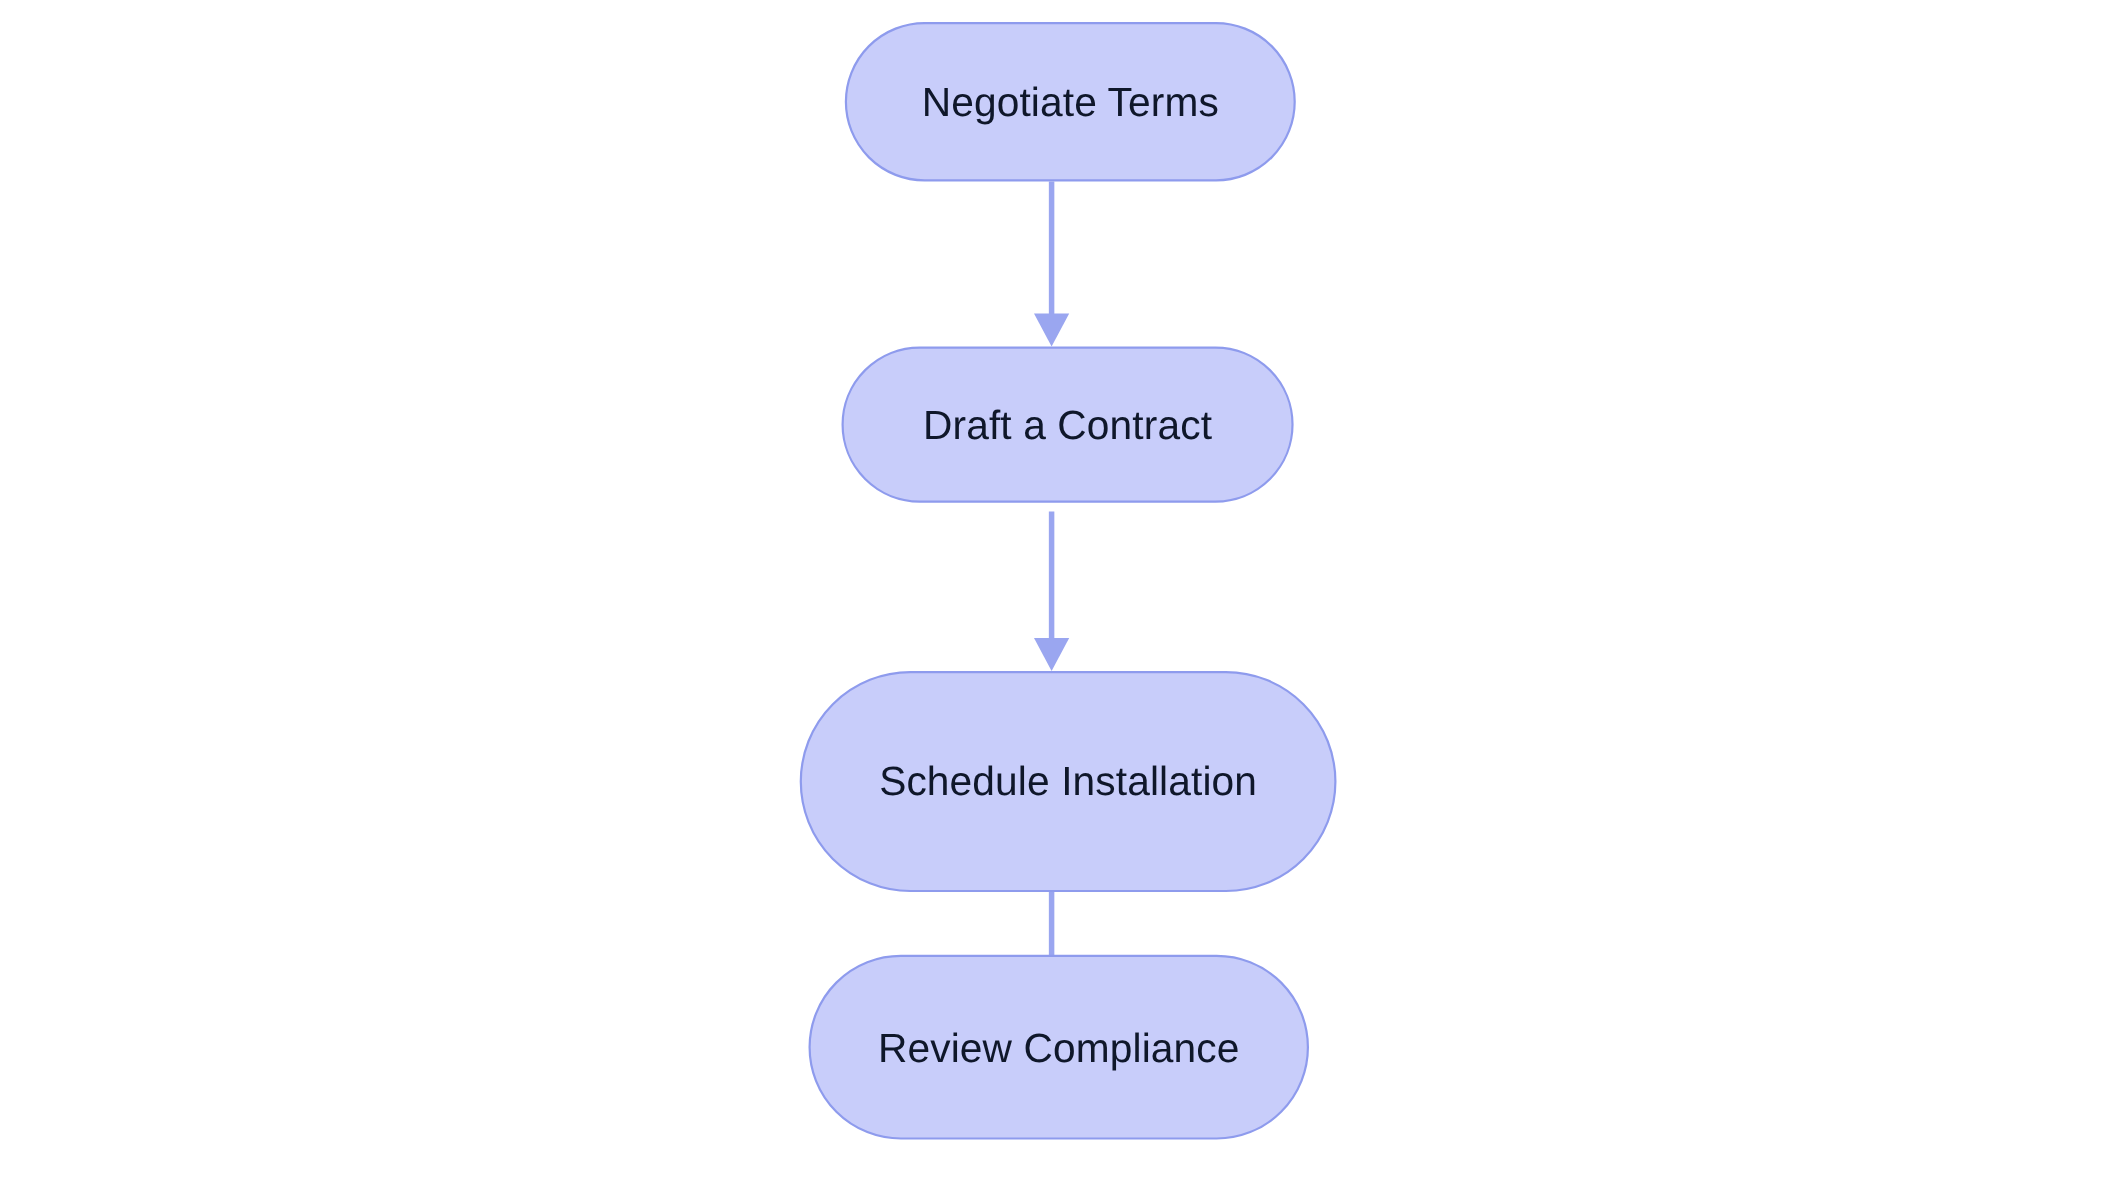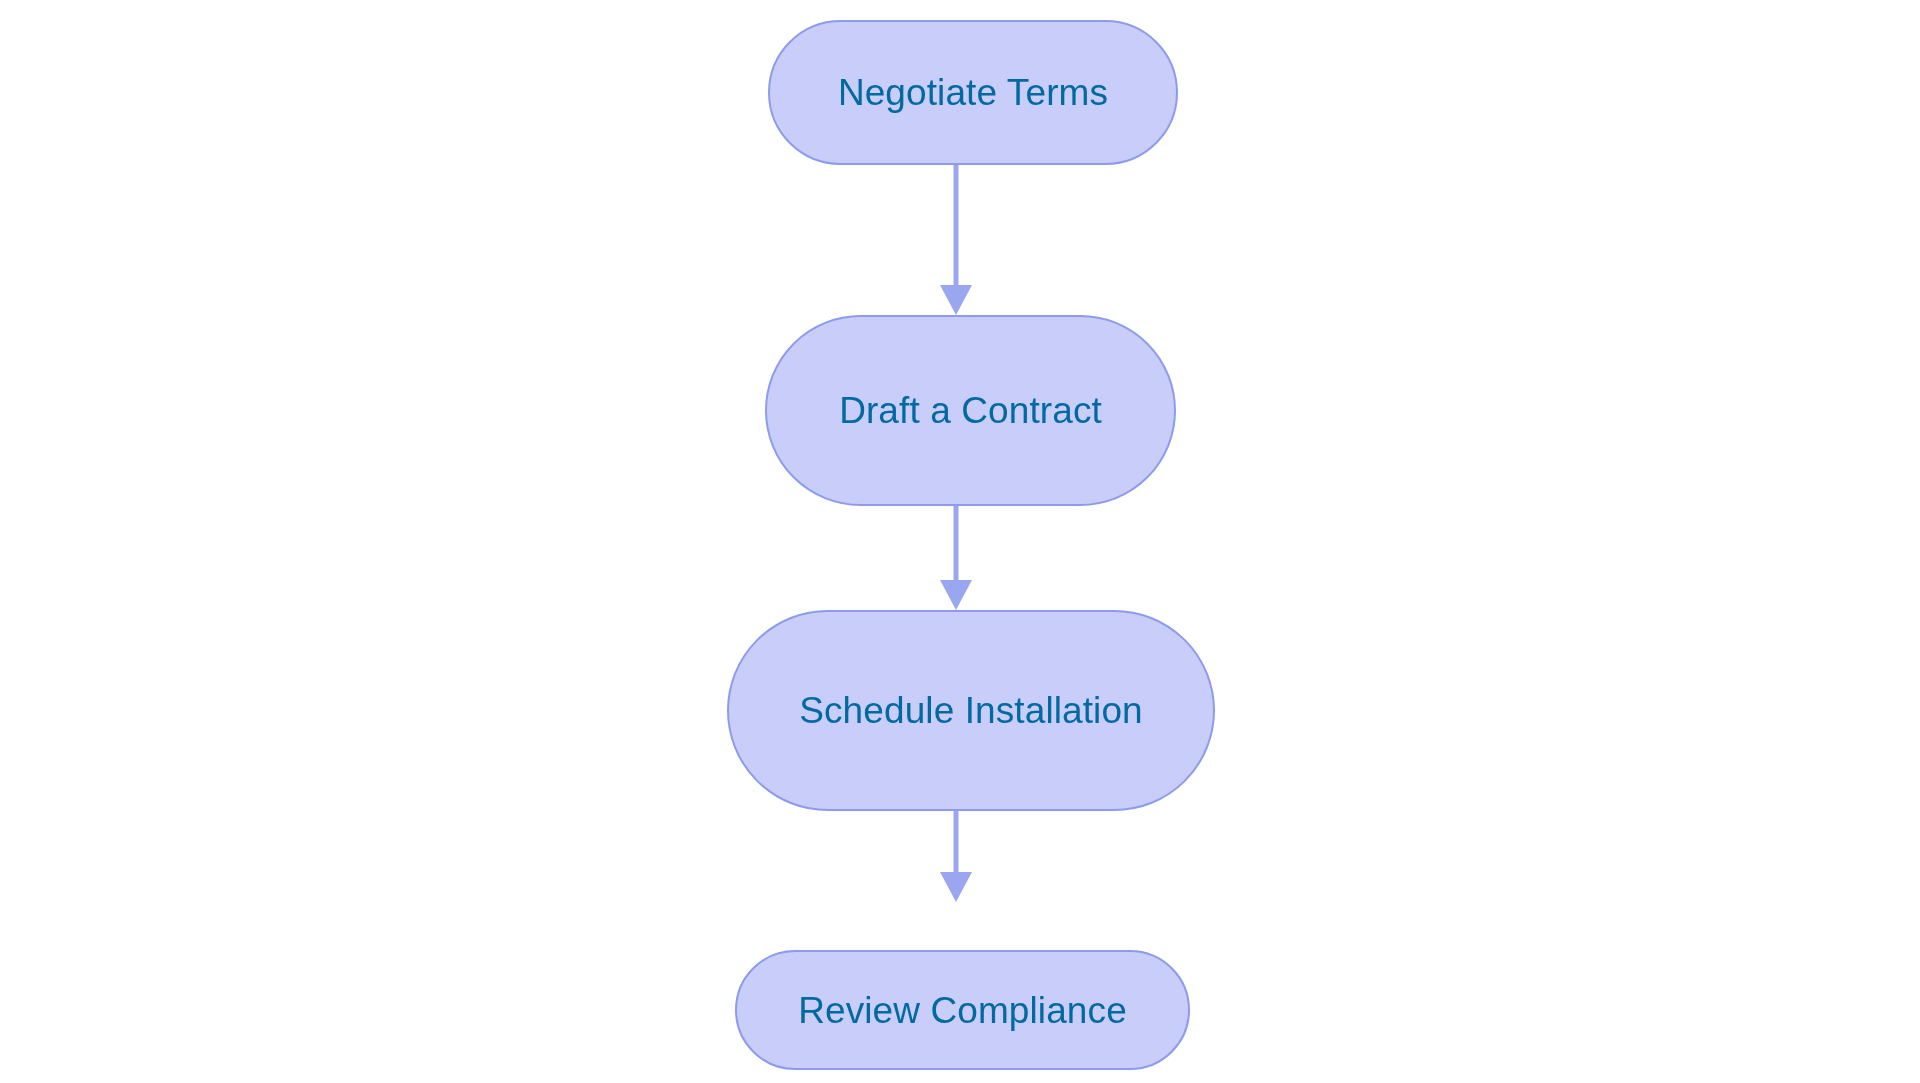--- a/index.html
+++ b/index.html
@@ -25,21 +25,21 @@
     box-sizing: border-box;
     background: #c8cdfa;
     border: 2px solid #8e9bed;
     border-radius: 999px;
     display: flex;
     align-items: center;
     justify-content: center;
     z-index: 2;
   }
   .flow-node-label {
-    color: #0369a1;
+    color: #0f172a;
     font-family: "Liberation Sans", sans-serif;
     font-size: 37px;
     font-weight: 400;
     line-height: 1;
     letter-spacing: 0.1px;
     white-space: nowrap;
     user-select: none;
   }
   .flow-edge {
     position: absolute;
@@ -72,25 +72,25 @@
 
   <svg class="flow-edge" style="left:936px; top:765px;" width="40" height="139" viewBox="0 0 40 139">
     <line class="edge-line" x1="20" y1="0" x2="20" y2="109"></line>
     <polygon class="edge-head" points="4,107 36,107 20,137"></polygon>
   </svg>
 
   <div class="flow-node" style="left:768px; top:20px; width:410px; height:145px;">
     <span class="flow-node-label">Negotiate Terms</span>
   </div>
 
-  <div class="flow-node" style="left:765px; top:315px; width:411px; height:191px;">
+  <div class="flow-node" style="left:765px; top:315px; width:411px; height:142px;">
     <span class="flow-node-label">Draft a Contract</span>
   </div>
 
   <div class="flow-node" style="left:727px; top:610px; width:488px; height:201px;">
     <span class="flow-node-label">Schedule Installation</span>
   </div>
 
-  <div class="flow-node" style="left:735px; top:950px; width:455px; height:120px;">
+  <div class="flow-node" style="left:735px; top:868px; width:455px; height:168px;">
     <span class="flow-node-label">Review Compliance</span>
   </div>
 
 </div>
 
 </body></html>

